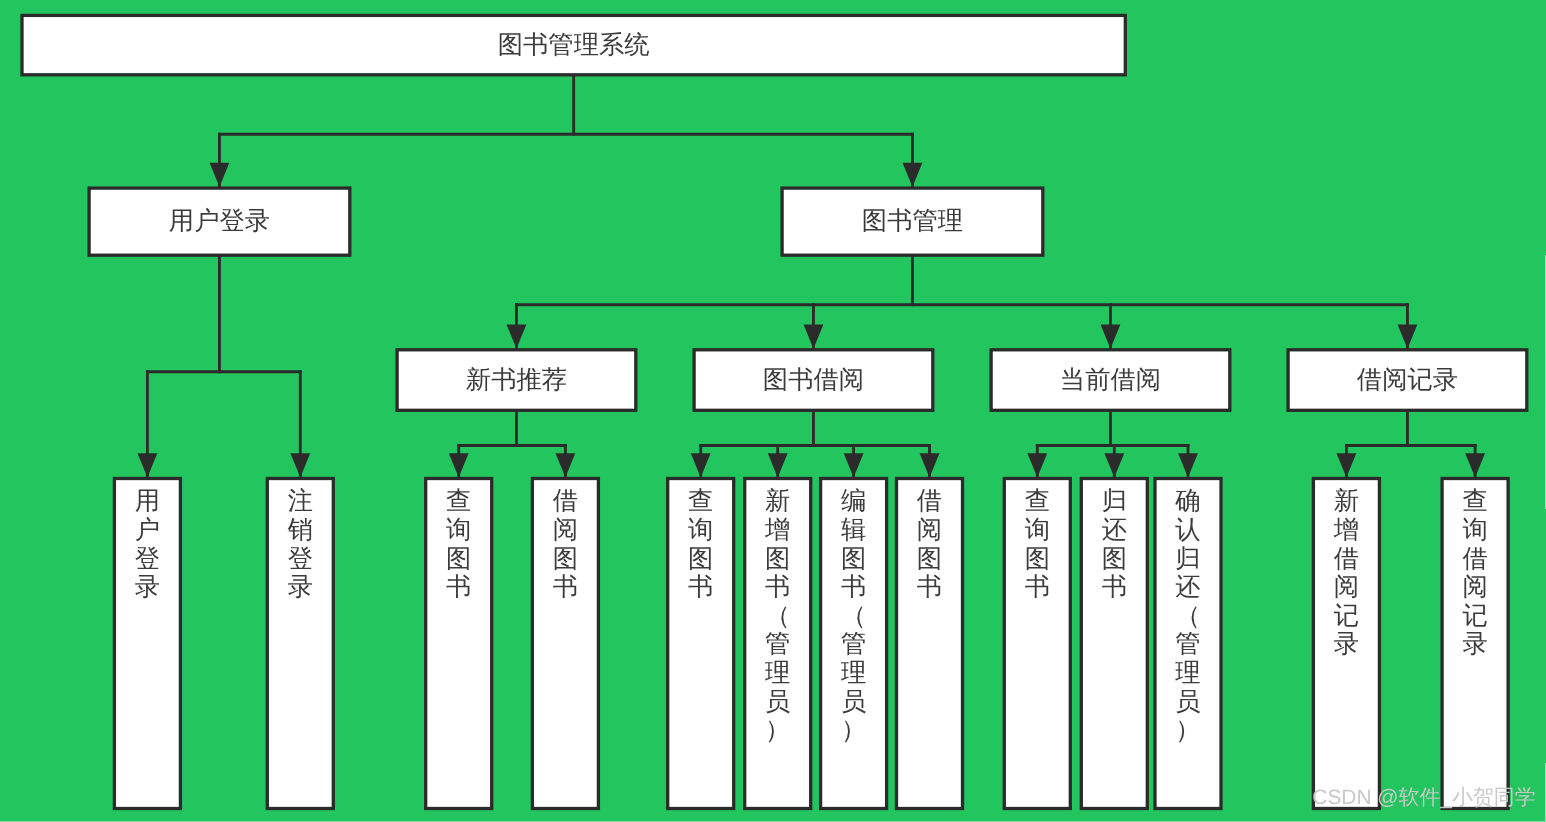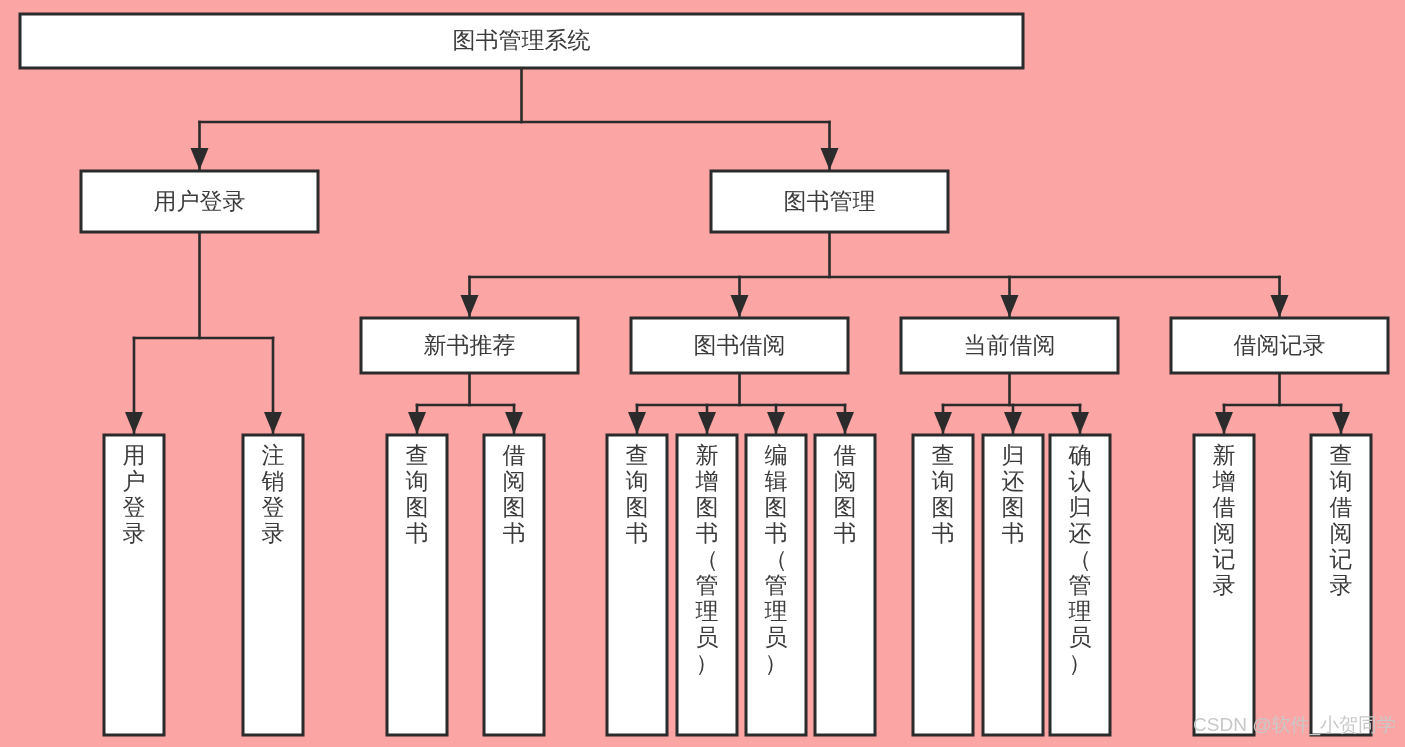--- a/index.html
+++ b/index.html
@@ -10,21 +10,21 @@
   body {
     width: 1405px;
     height: 747px;
     font-family: "Liberation Sans", "DejaVu Sans", sans-serif;
     overflow: hidden;
   }
   #diagram-root {
     position: relative;
     width: 1405px;
     height: 747px;
-    background: #fca5a5;
+    background: #22c55e;
   }
   svg#flowchart {
     display: block;
     width: 1405px;
     height: 747px;
   }
   .node-rect {
     fill: #ffffff;
     stroke: #2b2b2b;
     stroke-width: 3;

